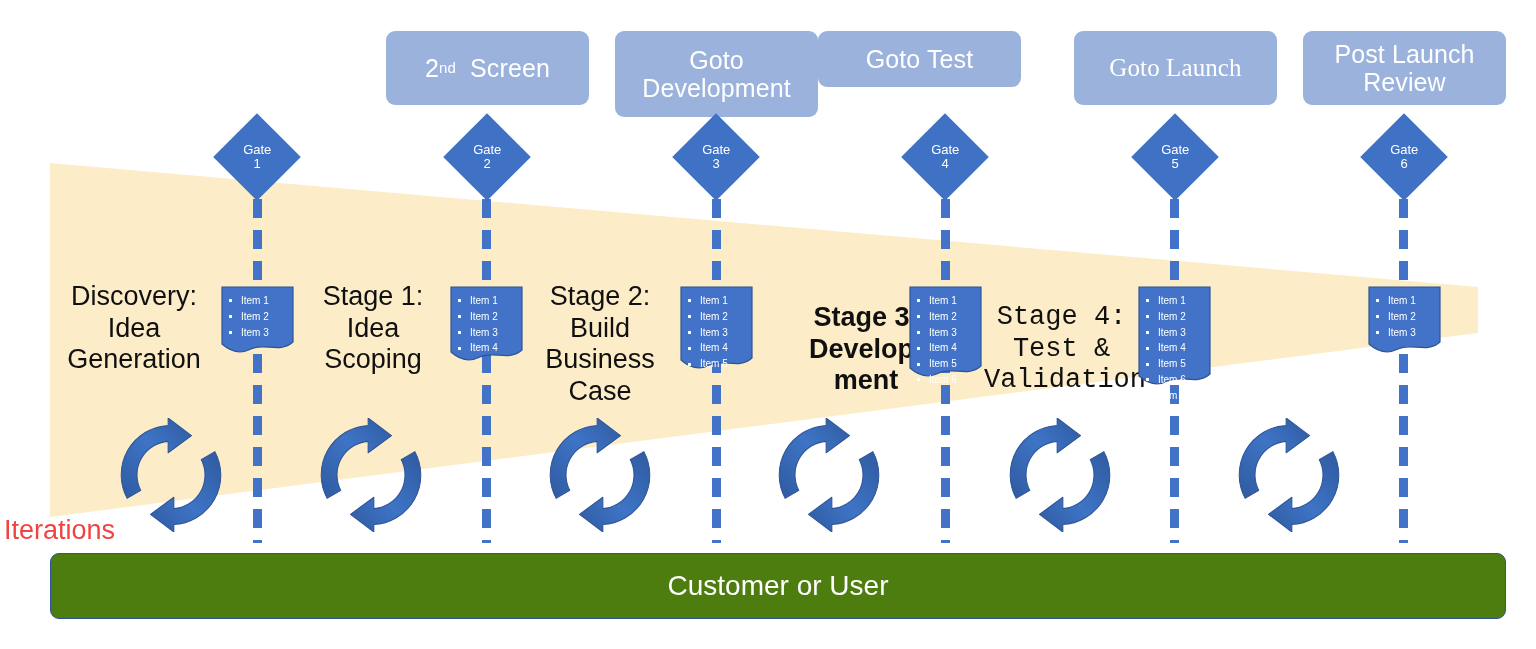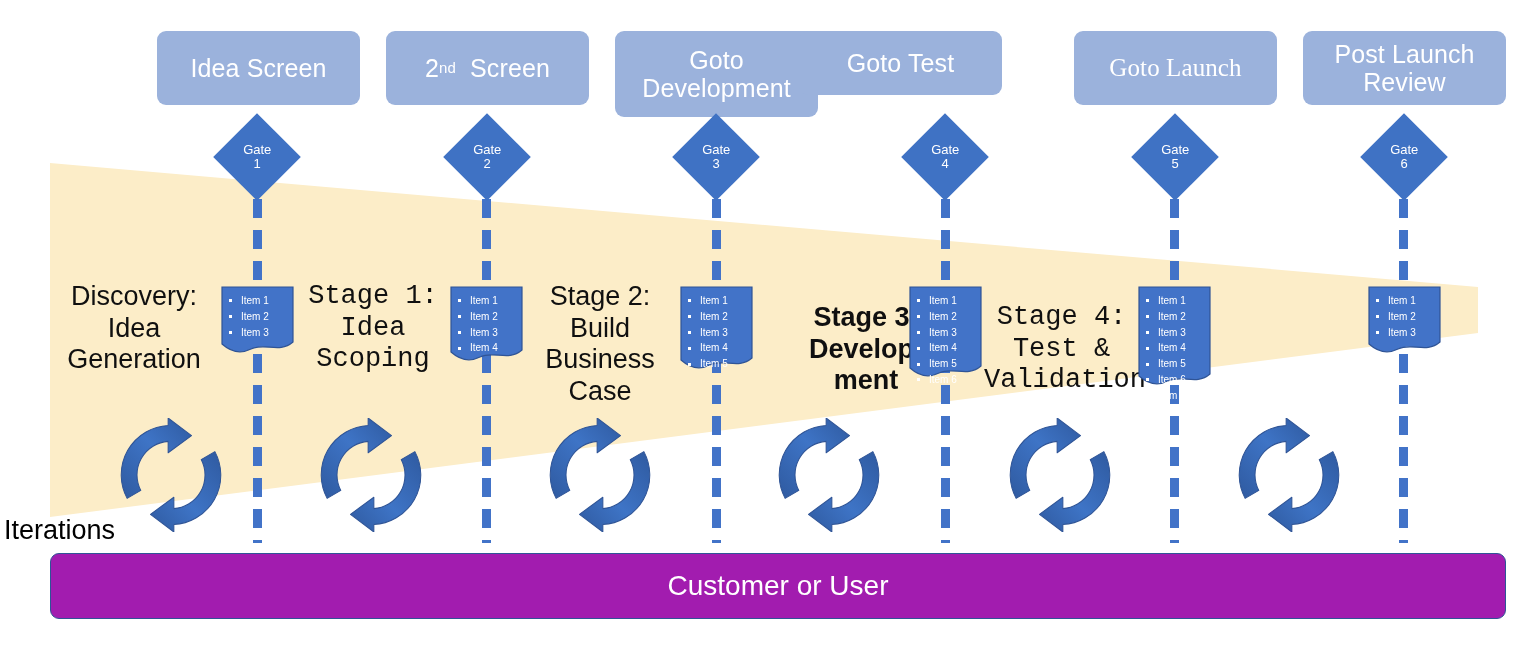--- a/index.html
+++ b/index.html
@@ -83,53 +83,52 @@
     width:3px;height:3px;background:#ffffff;
     display:inline-block;margin-right:9px;flex:0 0 auto;
   }
 
   
   .cycle{position:absolute;}
 
   
   .iterations{
     position:absolute;
-    color:#000000;
+    color:#ef4444;
     font-size:27px;
     white-space:nowrap;
   }
 
   
   .banner{
     position:absolute;
-    background:#a21caf;
+    background:#4d7c0f;
     border:1px solid #2f5496;
     border-radius:9px;
     color:#ffffff;
     display:flex;align-items:center;justify-content:center;
     font-size:28px;
     box-sizing:border-box;
   }
 </style>
 </head>
 <body>
 
 <div id="stage">
 
   <svg class="funnel" viewBox="0 0 1536 649" preserveAspectRatio="none">
     <polygon points="50,163 1478,287 1478,333 50,517" fill="#fcedc8"></polygon>
   </svg>
 
-  <div class="hdr-box" style="left:157px;top:31px;width:203px;height:74px;">Idea Screen</div>
 
   <div class="hdr-box" style="left:386px;top:31px;width:203px;height:74px;">2<sup>nd</sup>&nbsp; Screen</div>
 
   <div class="hdr-box" style="left:615px;top:31px;width:203px;height:86px;">Goto<br>Development</div>
 
-  <div class="hdr-box" style="left:799px;top:31px;width:203px;height:64px;">Goto Test</div>
+  <div class="hdr-box" style="left:818px;top:31px;width:203px;height:56px;">Goto Test</div>
 
   <div class="hdr-box" style="left:1074px;top:31px;width:203px;height:74px;font-family:Liberation Serif, serif;">Goto Launch</div>
 
   <div class="hdr-box" style="left:1303px;top:31px;width:203px;height:74px;text-align:center;">Post Launch<br>Review</div>
 
   <div class="vline" style="left:253px;top:168px;height:375px;"></div>
   <div class="vline" style="left:482px;top:168px;height:375px;"></div>
   <div class="vline" style="left:712px;top:168px;height:375px;"></div>
   <div class="vline" style="left:941px;top:168px;height:375px;"></div>
   <div class="vline" style="left:1170px;top:168px;height:375px;"></div>
@@ -162,21 +161,21 @@
   </div>
   <div class="gate" style="left:1373px;top:126px;">
     <div class="gate-inner">
       <span>Gate</span><br><span>6</span>
     </div>
   </div>
 
   <div class="stage-label" style="left:58px;top:281px;width:152px;">Discovery:
 Idea
 Generation</div>
-  <div class="stage-label" style="left:300px;top:281px;width:146px;font-family:Liberation Mono, monospace;">Stage 1:
+  <div class="stage-label" style="left:300px;top:281px;width:146px;">Stage 1:
 Idea
 Scoping</div>
   <div class="stage-label" style="left:525px;top:281px;width:150px;">Stage 2:
 Build
 Business
 Case</div>
   <div class="stage-label" style="left:791px;top:302px;width:150px;font-weight:bold;">Stage 3:
 Develop-
 ment</div>
   <div class="stage-label" style="left:984px;top:302px;width:155px;font-family:Liberation Mono, monospace;">Stage 4:

